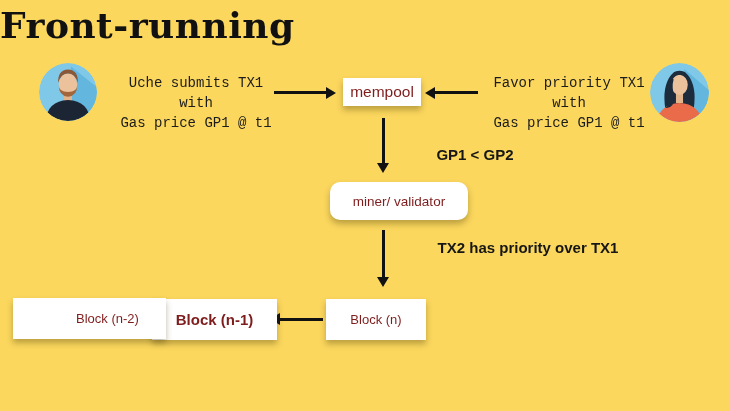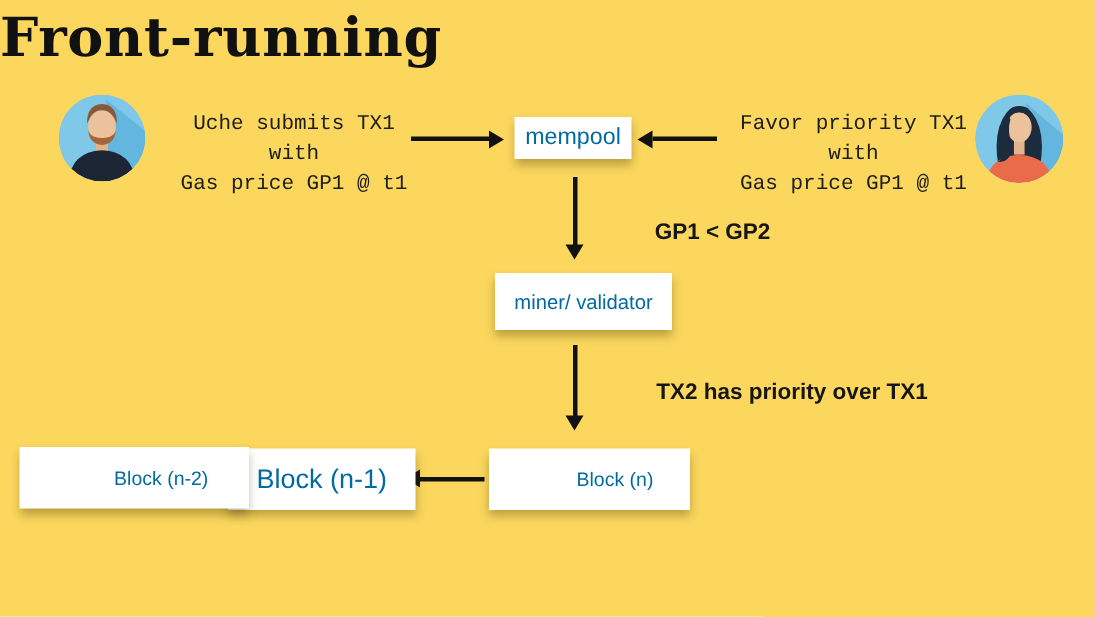--- a/index.html
+++ b/index.html
@@ -26,34 +26,34 @@
   .avatar-right{left:650px;top:63px;width:59px;height:59px;}
   .caption{
     position:absolute;width:172px;text-align:center;
     font-size:14px;line-height:20px;color:#1c1c1c;font-family:Liberation Mono, monospace;
   }
   .caption-left{left:110px;top:73px;}
   .caption-right{left:483px;top:73px;}
   .node{
     position:absolute;background:#ffffff;
     display:flex;align-items:center;justify-content:center;
-    font-size:13.5px;color:#0369a1;
+    font-size:13.5px;color:#7f1d1d;
     box-shadow:0 4px 6px rgba(70,55,5,0.35);
   }
   .node-mempool{left:343px;top:78px;width:78px;height:28px;font-size:15.5px;}
-  .node-miner{left:330px;top:182px;width:118px;height:38px;}
-  .node-block-n{left:326px;top:299px;width:100px;height:41px;font-size:13px;padding-left:34px;}
-  .node-block-n1{left:152px;top:299px;width:125px;height:41px;font-size:18px;}
+  .node-miner{left:330px;top:182px;width:138px;height:38px;border-radius:10px;}
+  .node-block-n{left:326px;top:299px;width:100px;height:41px;font-size:13px;}
+  .node-block-n1{left:152px;top:299px;width:125px;height:41px;font-size:15px;font-weight:bold;}
   .node-block-n2{left:13px;top:298px;width:117px;height:41px;font-size:13px;padding-left:36px;}
   .note{
     position:absolute;font-weight:700;font-size:15px;color:#161616;
     text-align:center;
   }
   .note-gas{left:423px;top:129px;width:104px;line-height:22px;margin-top:15px;}
-  .note-priority{left:428px;top:253px;width:200px;}
+  .note-priority{left:428px;top:239px;width:200px;}
   .hline{position:absolute;height:3px;background:#111;}
   .vline{position:absolute;width:3px;background:#111;}
   .head{position:absolute;width:0;height:0;}
   .head-right{border-left:10px solid #111;border-top:6px solid transparent;border-bottom:6px solid transparent;}
   .head-left{border-right:10px solid #111;border-top:6px solid transparent;border-bottom:6px solid transparent;}
   .head-down{border-top:10px solid #111;border-left:6px solid transparent;border-right:6px solid transparent;}
 </style>
 </head>
 <body>
 

